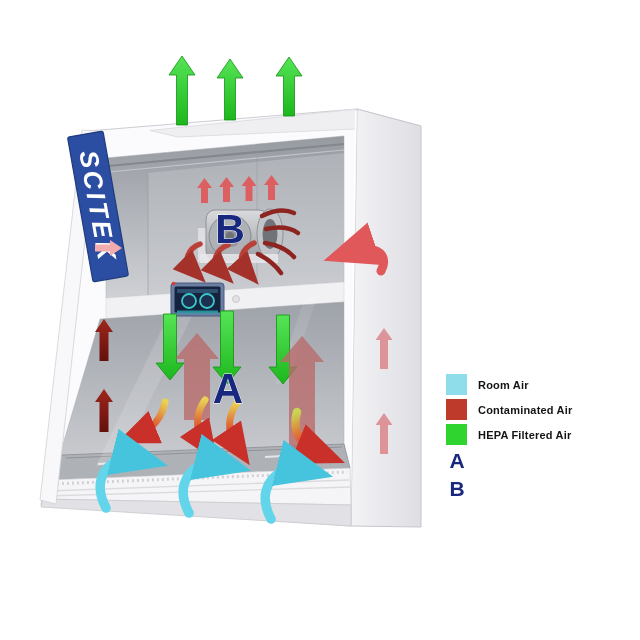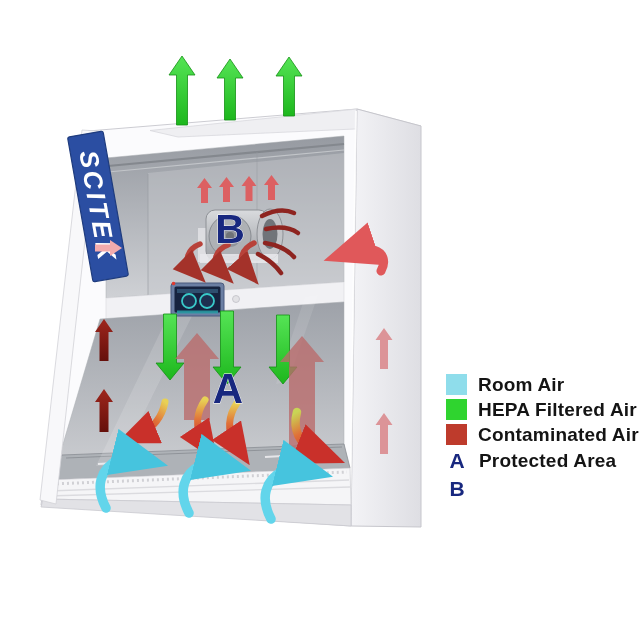--- a/index.html
+++ b/index.html
@@ -8,21 +8,21 @@
   .stage svg{position:absolute;left:0;top:0;}
   
   .legend{position:absolute;left:446px;top:374px;display:flex;flex-direction:column;gap:4px;}
   .legend-row{display:flex;align-items:center;height:21px;}
   .legend-row.letter-row{height:24px;}
   .swatch{width:21px;height:21px;flex:0 0 21px;}
   .swatch.room{background:#8FDDEB;}
   .swatch.contaminated{background:#BE3B2C;}
   .swatch.hepa{background:#2FD42F;}
   .legend-letter{width:22px;flex:0 0 22px;text-align:center;font-size:21px;font-weight:800;color:#18287F;line-height:24px;}
-  .legend-label{margin-left:11px;font-size:19px;font-weight:600;color:#141414;white-space:nowrap;letter-spacing:.2px;}
+  .legend-label{margin-left:11px;font-size:11px;font-weight:600;color:#141414;white-space:nowrap;letter-spacing:.2px;}
 </style>
 </head>
 <body>
 
 <div class="stage">
 
 <svg width="640" height="640" viewBox="0 0 640 640">
   <defs>
     <linearGradient id="gGreen" x1="0" y1="0" x2="0" y2="1">
       <stop offset="0" stop-color="#55E455"></stop>
@@ -202,29 +202,28 @@
   <text x="230" y="243" text-anchor="middle" font-family="Liberation Sans, DejaVu Sans, sans-serif" font-size="41" font-weight="bold" fill="#18287F" stroke="#FFFFFF" stroke-width="0.8" paint-order="stroke">B</text>
   <text x="228" y="403" text-anchor="middle" font-family="Liberation Sans, DejaVu Sans, sans-serif" font-size="42" font-weight="bold" fill="#18287F" stroke="#FFFFFF" stroke-width="0.8" paint-order="stroke">A</text>
 </svg>
 
 <div class="legend">
   <div class="legend-row">
     <span class="swatch room"></span>
     <span class="legend-label">Room Air</span>
   </div>
   <div class="legend-row">
+    <span class="swatch contaminated"></span>
+    <span class="legend-label">Contaminated Air</span>
+  </div>
+  <div class="legend-row">
     <span class="swatch hepa"></span>
     <span class="legend-label">HEPA Filtered Air</span>
   </div>
-  <div class="legend-row">
-    <span class="swatch contaminated"></span>
-    <span class="legend-label">Contaminated Air</span>
-  </div>
   <div class="legend-row letter-row">
     <span class="legend-letter">A</span>
-    <span class="legend-label">Protected Area</span>
   </div>
   <div class="legend-row letter-row">
     <span class="legend-letter">B</span>
   </div>
 </div>
 
 </div>
 
 </body></html>

